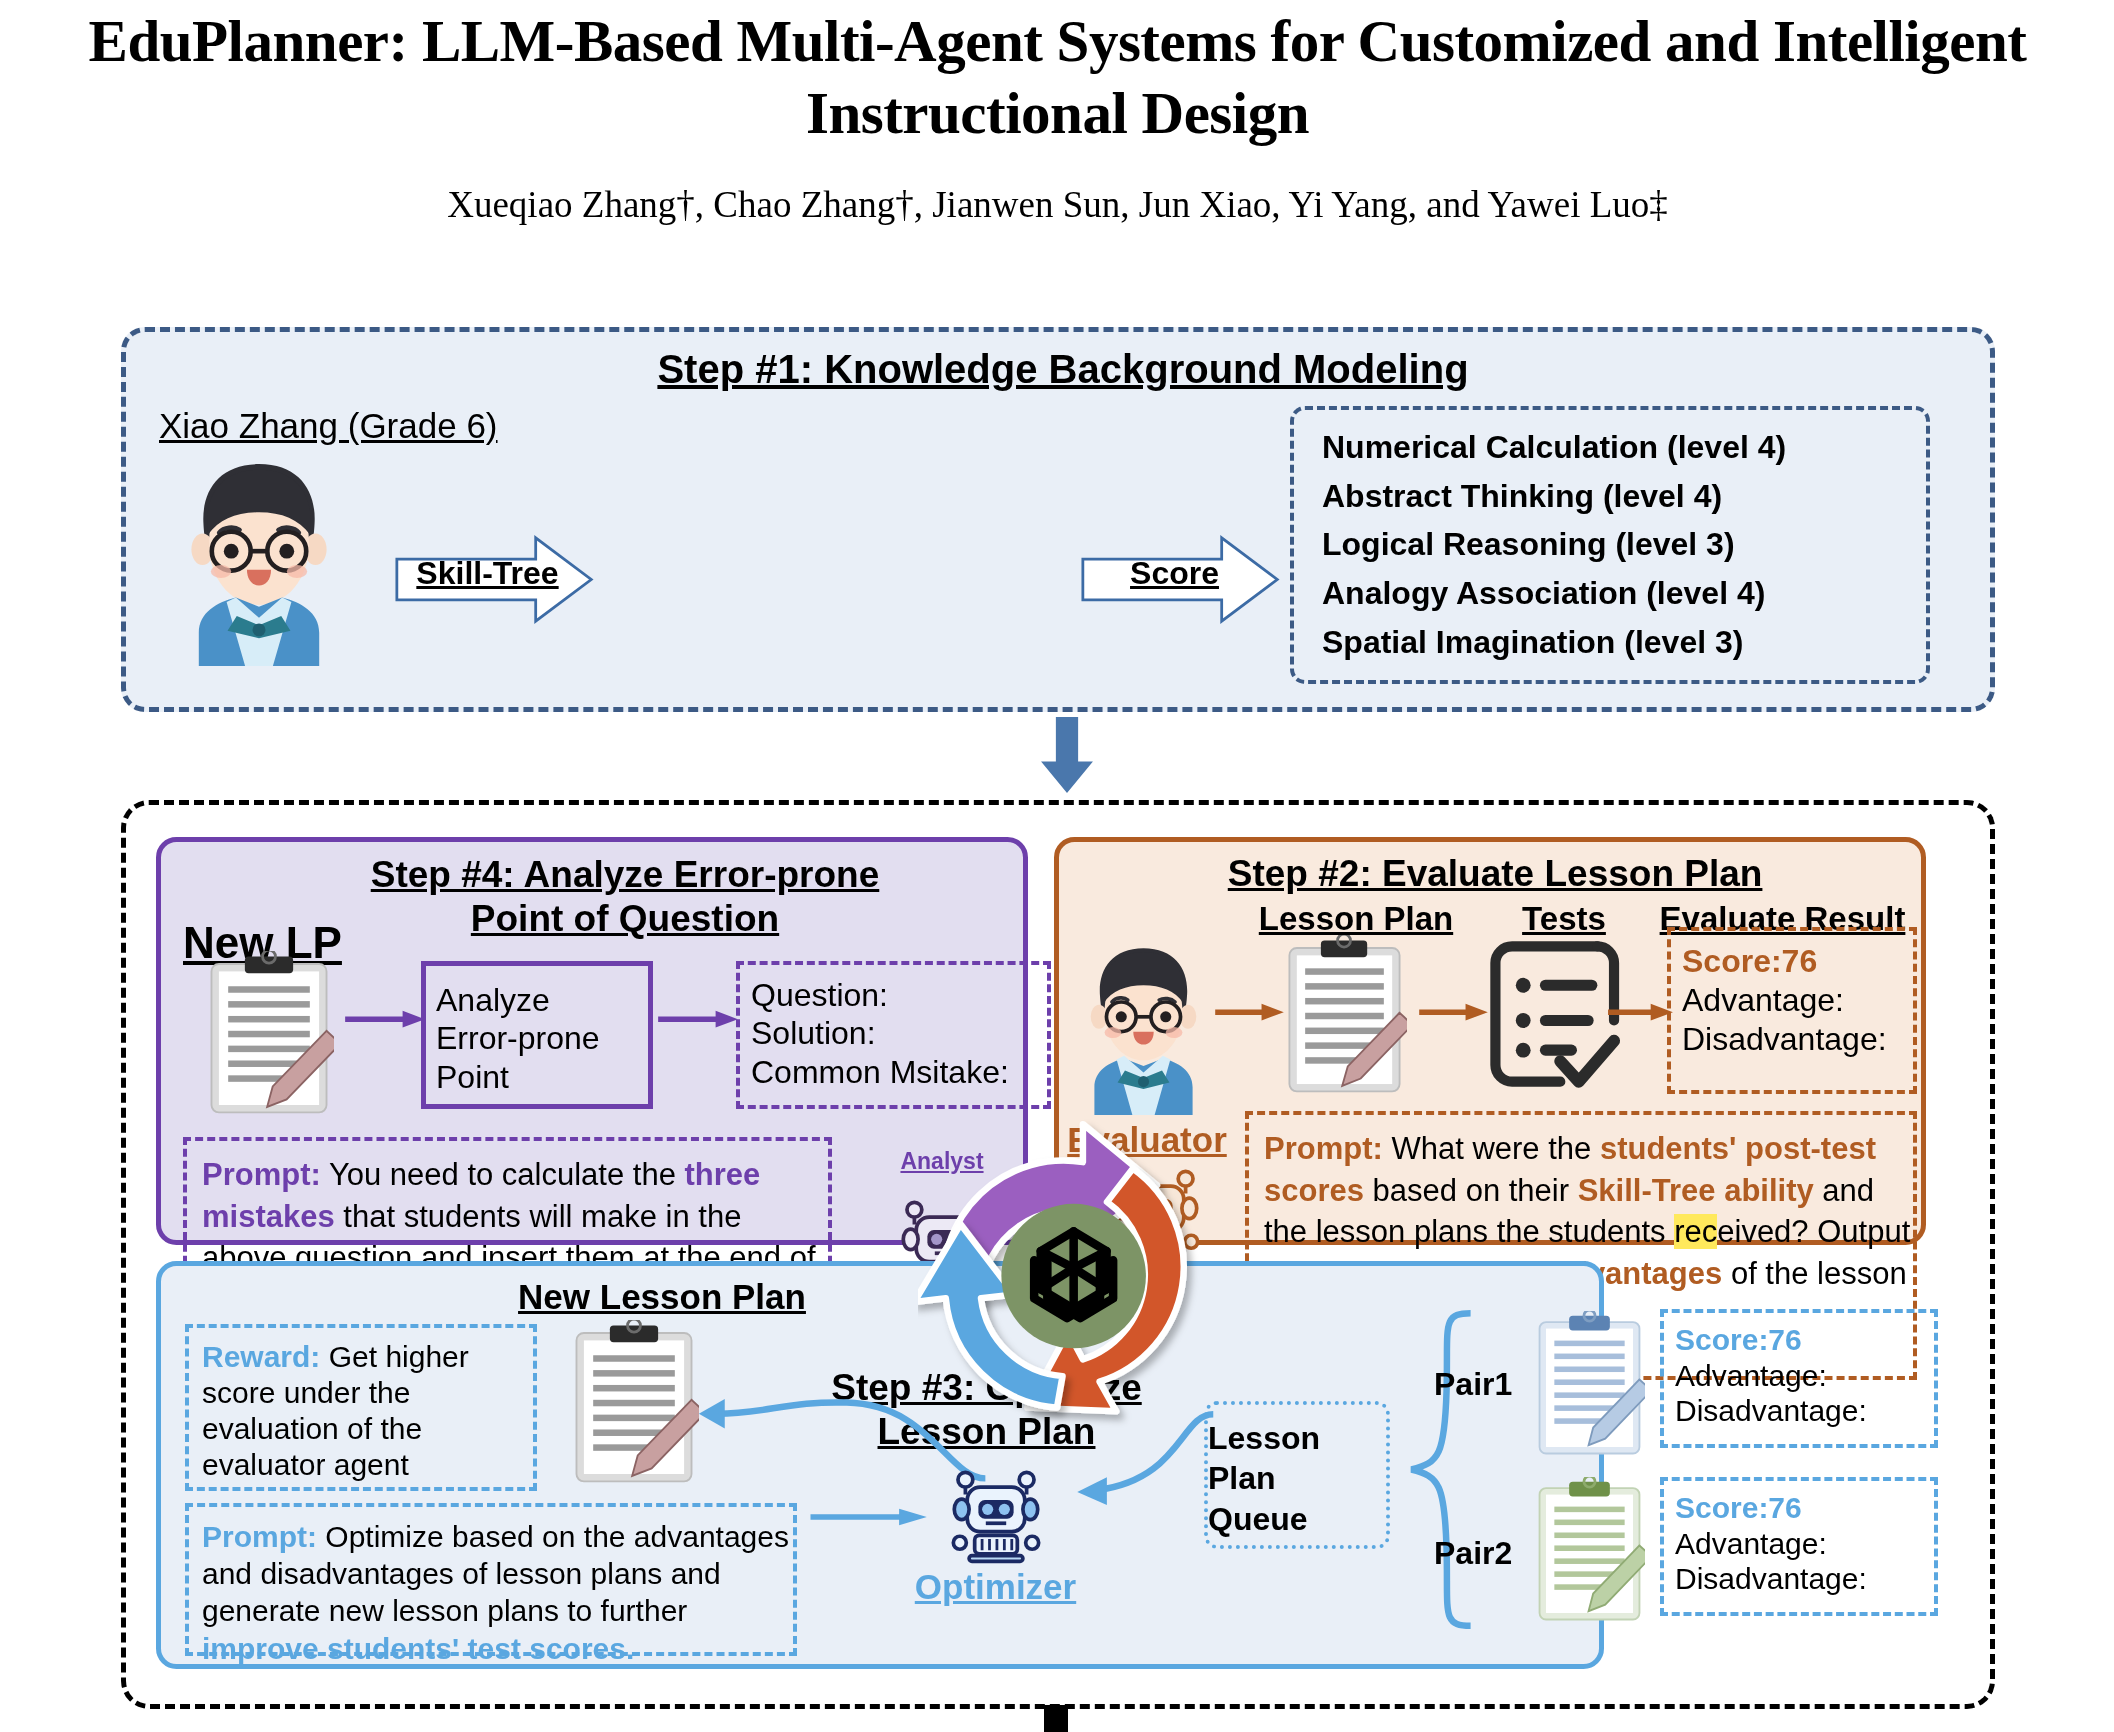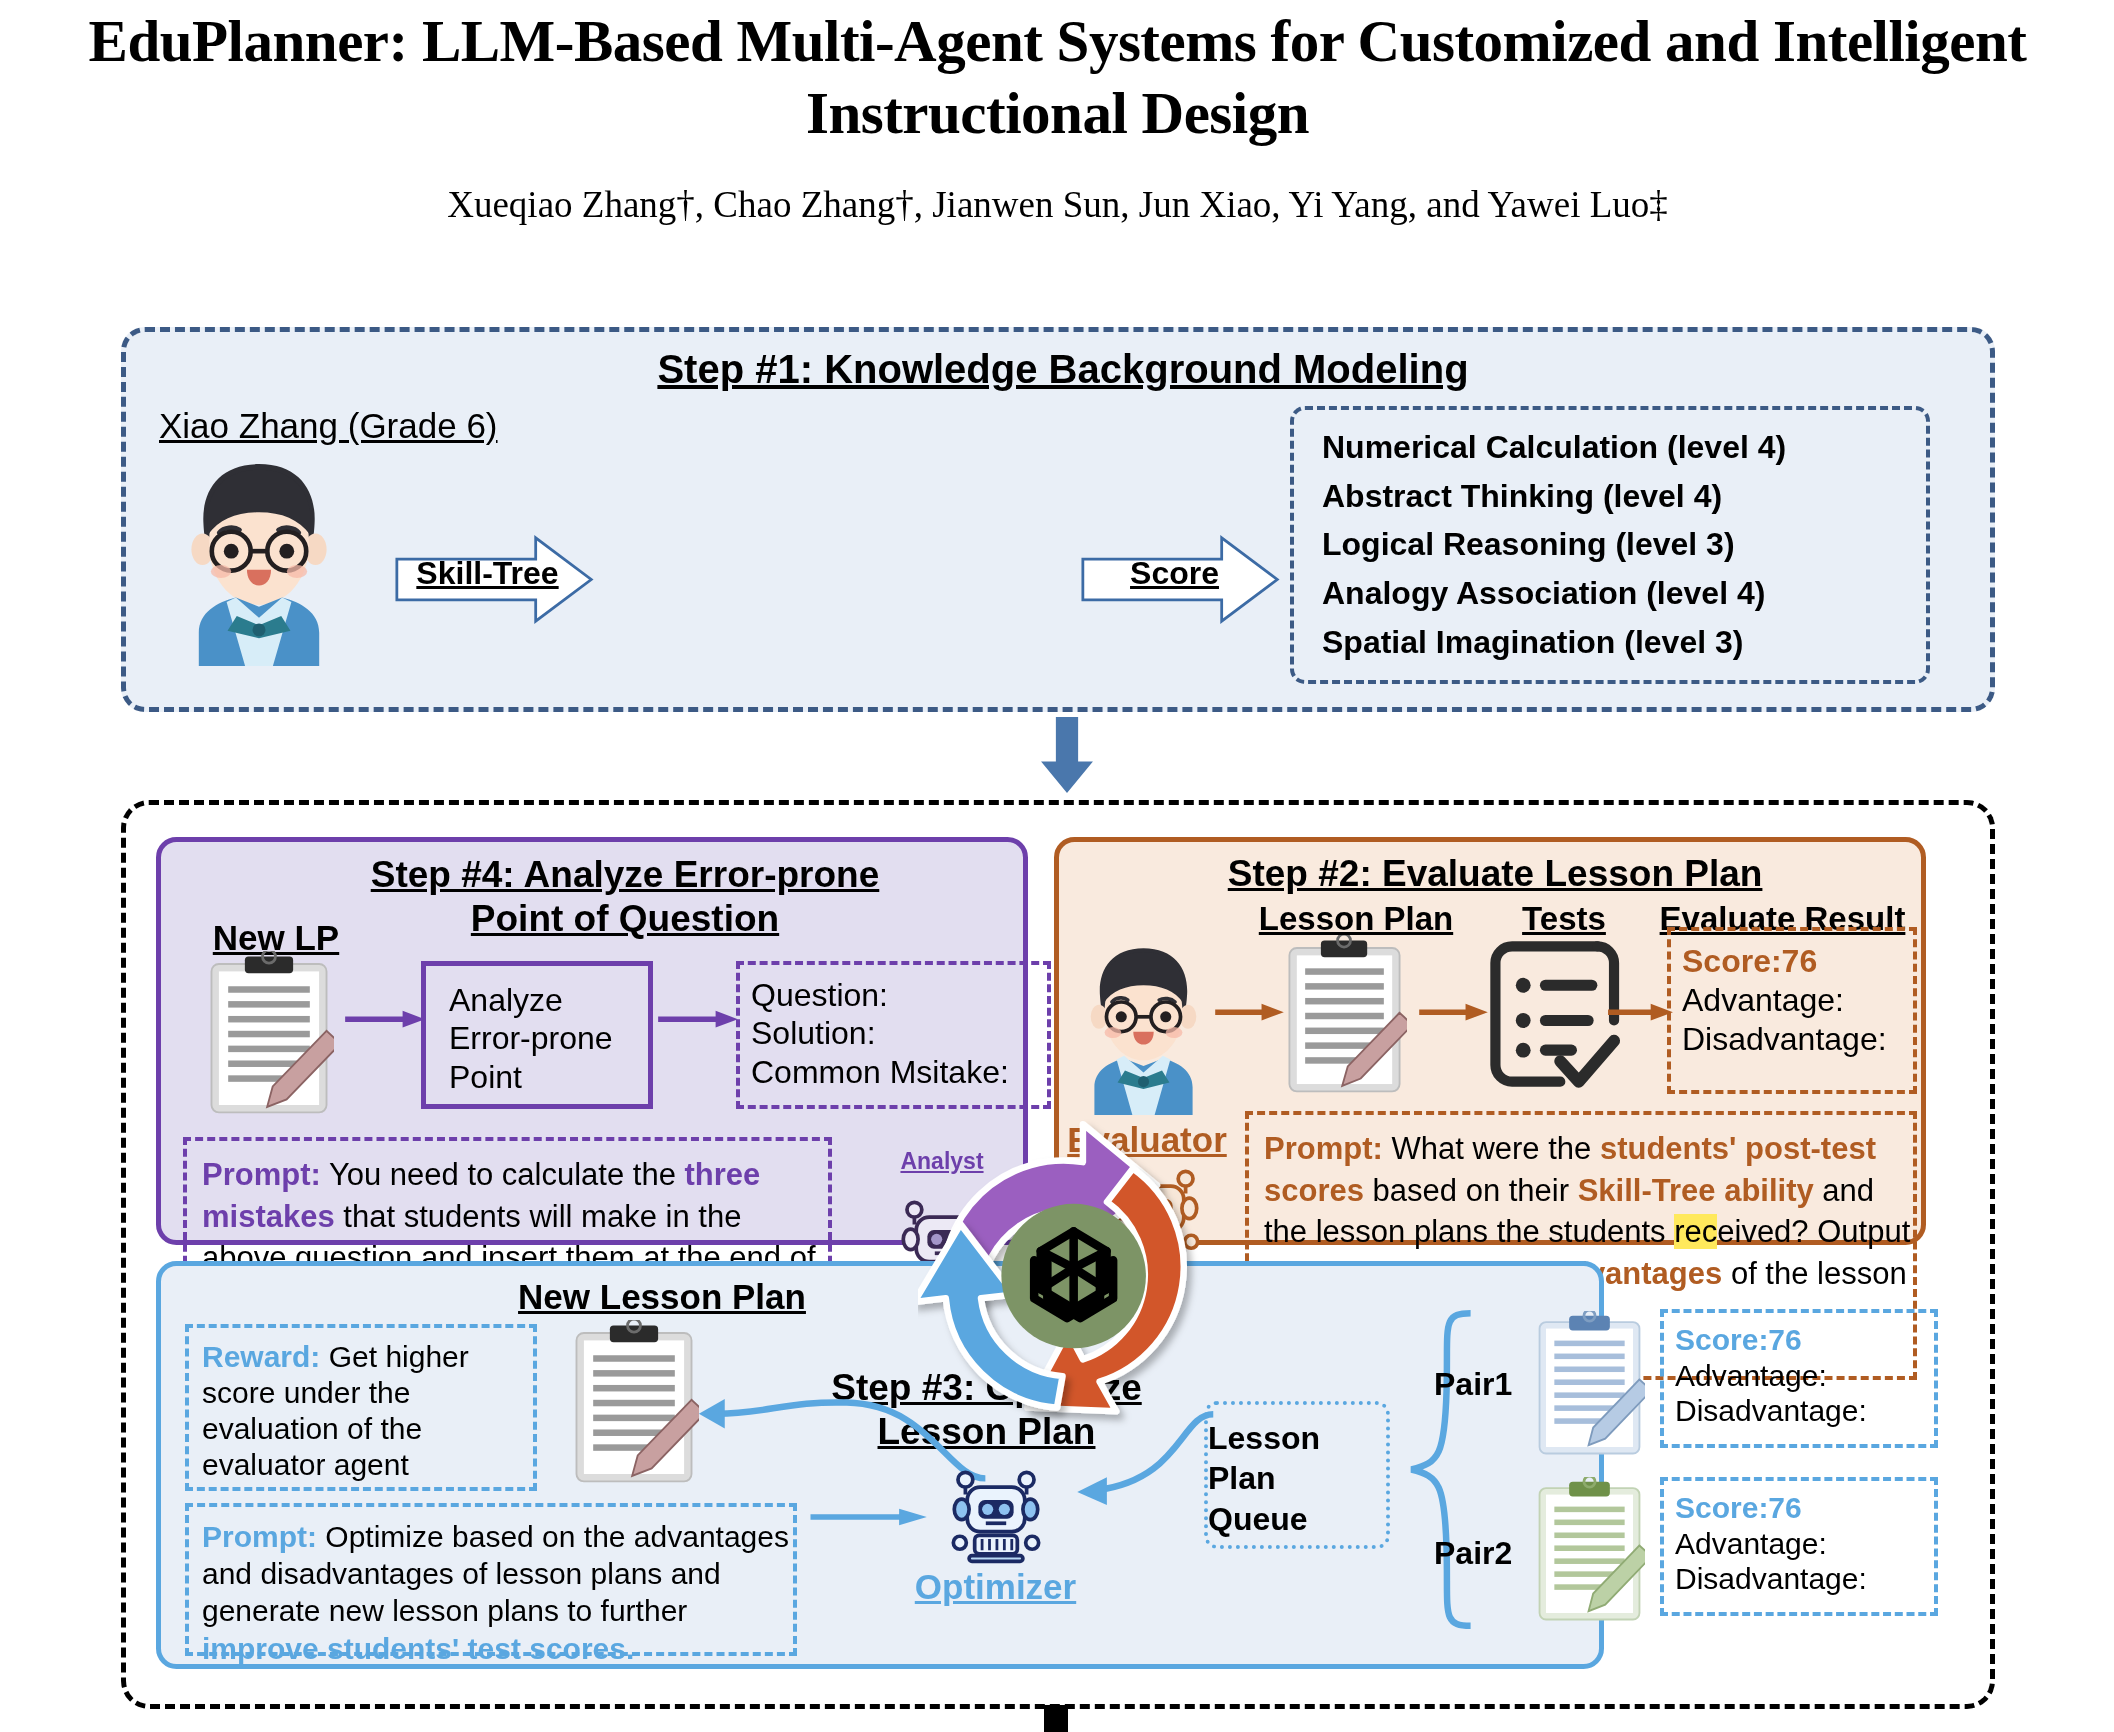--- a/index.html
+++ b/index.html
@@ -44,24 +44,24 @@
   #mid-arrow{position:absolute;left:1039px;top:717px;width:56px;height:76px;}
 
   
   #outer{left:121px;top:800px;width:1874px;height:909px;
          border:5.6px dashed #000;border-radius:28px;background:#fff;}
 
   
   #step4{left:156px;top:837px;width:872px;height:408px;
          background:#e2def0;border:5.6px solid #6d3fab;border-radius:20.4px;}
   #step4-title{left:56px;top:11px;width:816px;text-align:center;font-size:37px;font-weight:700;line-height:1.18;}
-  #s4-newlp{left:22px;top:76px;width:186px;text-align:center;font-size:35px;font-weight:700;}
+  #s4-newlp{left:22px;top:76px;width:186px;font-size:44px;font-weight:700;}
   #clip-s4{position:absolute;left:43px;top:109px;width:130px;height:167px;}
   #s4-analyze{left:260px;top:119px;width:232px;height:148px;border:5.6px solid #6d3fab;background:#e2def0;}
-  #s4-analyze-txt{font-size:32px;line-height:1.2;padding:15px 0 0 23px;font-weight:400;}
+  #s4-analyze-txt{font-size:32px;line-height:1.2;padding:15px 0 0 10px;font-weight:400;}
   #s4-qsc{left:575px;top:119px;width:315px;height:148px;border:4.6px dashed #6d3fab;}
   #s4-qsc-txt{font-size:32px;line-height:1.2;padding:11px 0 0 11px;}
   #s4-prompt{left:22px;top:295px;width:649px;height:269px;border:4.6px dashed #6d3fab;}
   #s4-prompt-txt{font-size:31px;line-height:1.34;padding:13px 0 0 15px;}
   .pur{color:#6d3fab;font-weight:700;}
   #s4-analyst{left:688px;top:306px;width:186px;text-align:center;font-size:23px;font-weight:700;color:#6d3fab;}
   #robot-analyst{position:absolute;left:733px;top:351px;width:102px;height:102px;}
 
   
   #step2{left:1054px;top:837px;width:872px;height:408px;

